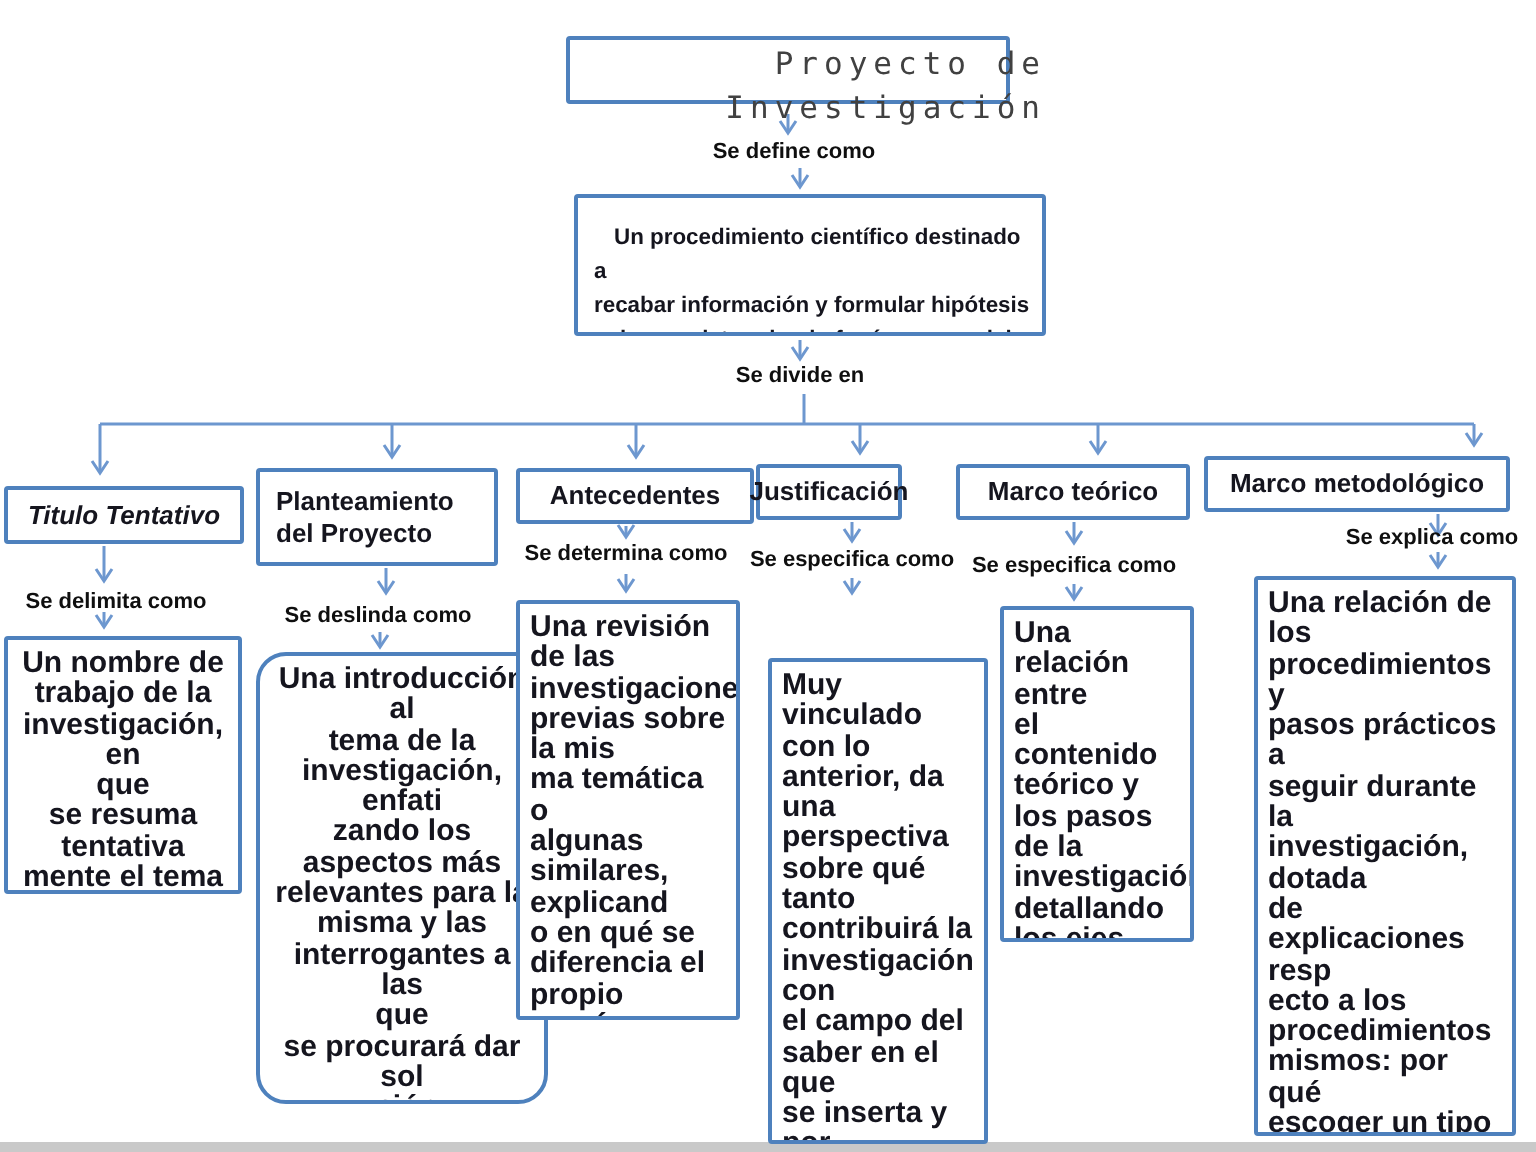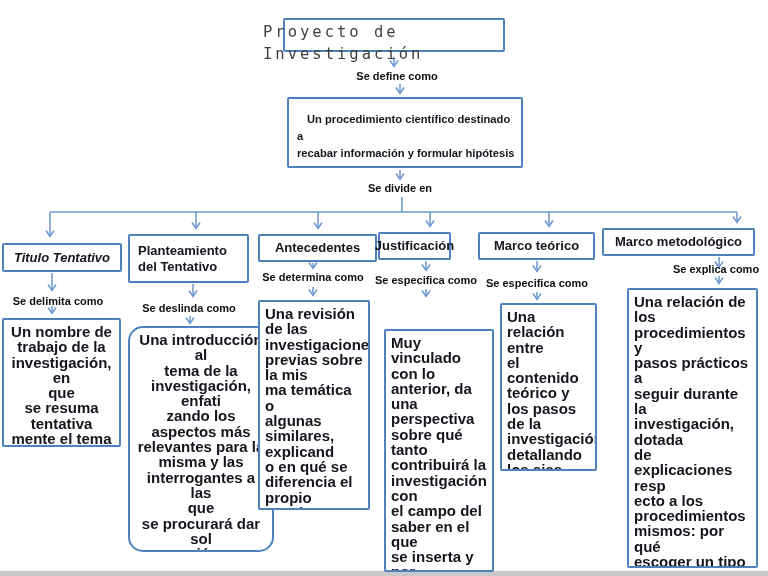--- a/index.html
+++ b/index.html
@@ -9,21 +9,21 @@
   }
   #connectors{position:absolute;left:0;top:0;width:768px;height:576px;pointer-events:none;}
 
   .root-box{
     position:absolute;left:283px;top:18px;width:218px;height:30px;
     border:2px solid #4e81bd;border-radius:2px;background:#fff;
   }
   .root-title{
     position:absolute;left:263px;top:21px;width:260px;
     font-family:"DejaVu Sans Mono",monospace;font-size:15.5px;font-weight:400;
-    color:#414141;letter-spacing:3px;text-align:left;line-height:22px;
+    color:#414141;letter-spacing:3px;text-align:right;line-height:22px;
     white-space:pre-line;z-index:3;
   }
   .flow-label{
     position:absolute;width:130px;text-align:center;
     font-size:11px;font-weight:700;color:#0f0f0f;z-index:3;
   }
   .def-box{
     position:absolute;left:287px;top:97px;width:236px;height:71px;
     border:2px solid #4e81bd;border-radius:2px;background:#fff;
     padding:12px 6px 0 8px;box-sizing:border-box;
@@ -130,21 +130,21 @@
   <div class="desc-box desc-center d0">Un nombre de
 trabajo de la
 investigación, en
 que
 se resuma tentativa
 mente el tema a
 abordar y el
 enfoque.</div>
 
   <div class="node-title t1">Planteamiento
-del Tentativo</div>
+del Proyecto</div>
   <div class="flow-label l1">Se deslinda como</div>
   <div class="desc-box desc-center d1">Una introducción al
 tema de la
 investigación, enfati
 zando los
 aspectos más
 relevantes para la
 misma y las
 interrogantes a las
 que

